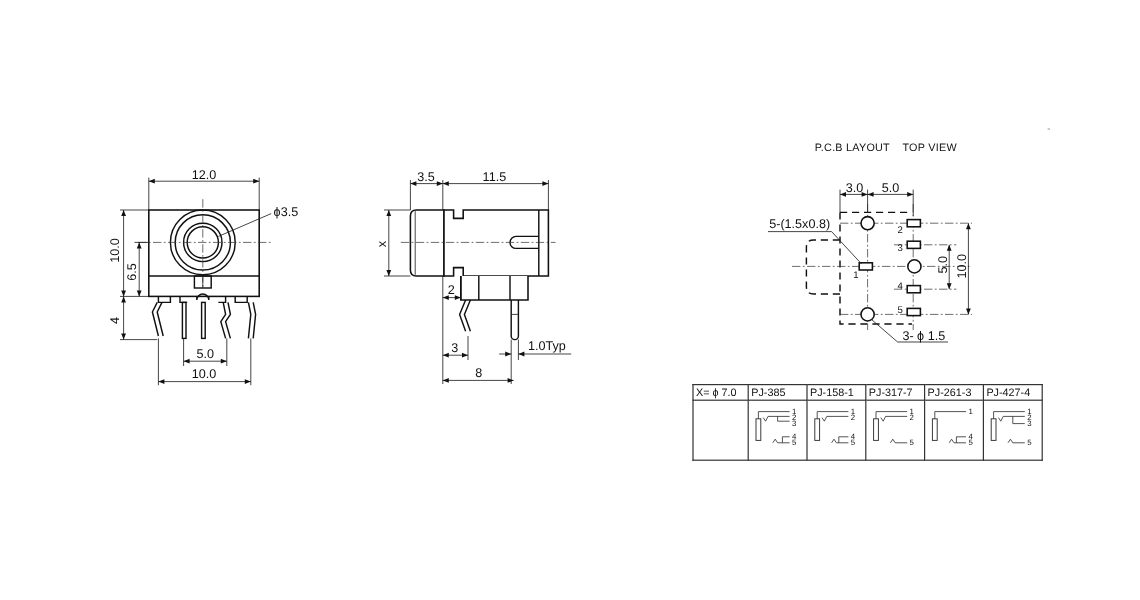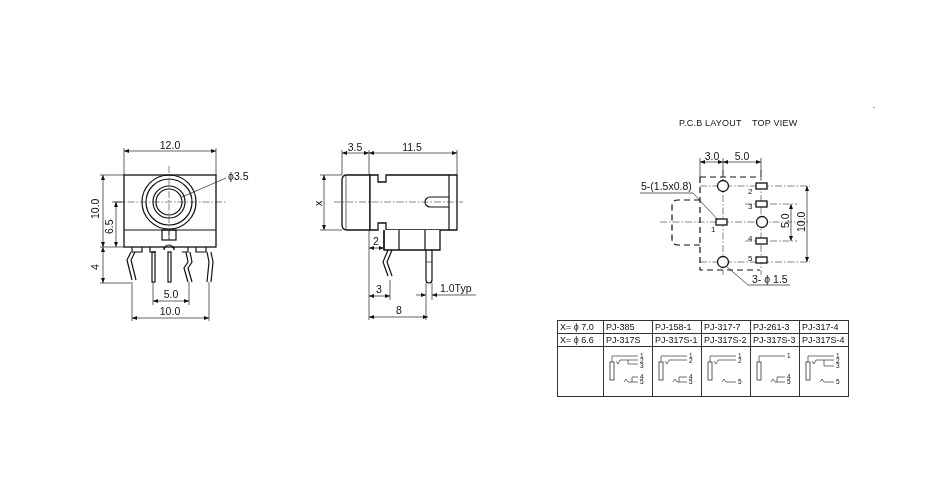--- a/index.html
+++ b/index.html
@@ -8,21 +8,21 @@
   svg { position: absolute; left: 0; top: 0; }
   .ln { stroke: #111; stroke-width: 1.2; fill: none; }
   .thin { stroke: #222; stroke-width: 0.7; fill: none; }
   .ctr { stroke: #333; stroke-width: 0.6; fill: none; stroke-dasharray: 7 2 1.5 2; }
   .dash { stroke: #111; stroke-width: 1.2; fill: none; stroke-dasharray: 6 4; }
   .body { stroke: #111; stroke-width: 1.3; fill: #fff; }
   text { font-family: "Liberation Sans", sans-serif; fill: #111; }
   .dim { font-size: 10.5px; }
   .sm { font-size: 8px; }
   .title { font-size: 9px; letter-spacing: 0.2px; }
-  .tbl { position: absolute; left: 557px; top: 320px; border-collapse: collapse;
+  .tbl { position: absolute; left: 577px; top: 320px; border-collapse: collapse;
          font-size: 9px; font-family: "Liberation Sans", sans-serif; padding-left: 36px; }
   .tbl td { border: 1px solid #333; padding: 0 2px; height: 12px; line-height: 12px;
             white-space: nowrap; vertical-align: middle; }
   .tbl tr.sch td { height: 48px; padding: 0; }
   .c0 { width: 41px; } .cn { width: 44px; }
 </style>
 </head>
 <body>
 
 <svg width="950" height="500" viewBox="0 0 950 500">
@@ -209,29 +209,21 @@
 </svg>
 
 <table class="tbl">
   <tbody>
       <tr>
     <td class="c0">X= ϕ 7.0</td>
     <td class="cn">PJ-385</td>
     <td class="cn">PJ-158-1</td>
     <td class="cn">PJ-317-7</td>
     <td class="cn">PJ-261-3</td>
-    <td class="cn">PJ-317-4</td>
-  </tr>
-  <tr>
-    <td class="c0">X= ϕ 6.6</td>
-    <td class="cn">PJ-317S</td>
-    <td class="cn">PJ-317S-1</td>
-    <td class="cn">PJ-317S-2</td>
-    <td class="cn">PJ-317S-3</td>
-    <td class="cn">PJ-317S-4</td>
+    <td class="cn">PJ-427-4</td>
   </tr>
   <tr class="sch">
     <td></td>
 
     <td>
       <svg width="46" height="46" viewBox="0 0 46 46" style="position:static">
         <rect x="6" y="15" width="4" height="18" fill="none" stroke="#333" stroke-width="0.8"></rect>
         <path d="M8 15 V9 H34 M12 14 l2 3 l2 -4 H34 M24 13 V17 H34 M20 35 l2 -3 l2 3 H34 M28 35 V30 H34" fill="none" stroke="#333" stroke-width="0.7"></path>
         <g font-size="6.5" fill="#333">
               <text x="36" y="11">1</text>

